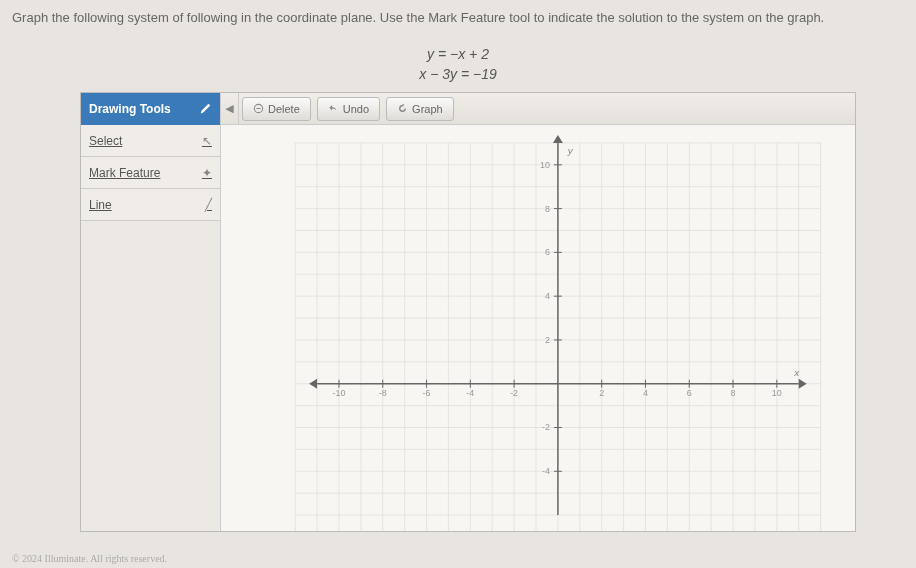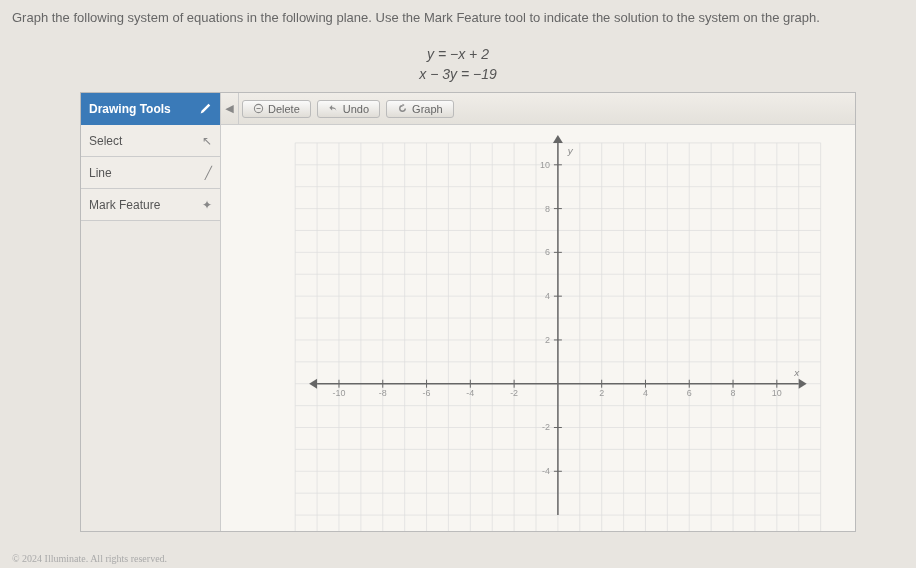--- a/index.html
+++ b/index.html
@@ -3,63 +3,63 @@
   <meta charset="utf-8">
   <style>
     * { box-sizing: border-box; margin: 0; padding: 0; }
     body { font-family: Arial, sans-serif; background: #e8e5e0; width: 916px; height: 568px; overflow: hidden; color: #555; }
     .question { padding: 10px 12px 4px; font-size: 13px; color: #666; }
     .equations { text-align: center; font-style: italic; font-size: 14px; color: #555; line-height: 1.4; margin: 16px 0 8px; }
     .workspace { margin: 0 60px 0 80px; background: #f5f3ef; border: 1px solid #bbb; display: flex; height: 440px; }
     .sidebar { width: 140px; border-right: 1px solid #ccc; background: #ece9e4; }
     .tool-header { background: #3a7ab8; color: #fff; height: 32px; display: flex; align-items: center; justify-content: space-between; padding: 0 8px; font-size: 12px; font-weight: bold; }
     .tool-header .icon { width: 14px; height: 14px; fill: #fff; }
-    .tool-item { height: 32px; border-bottom: 1px solid #ccc; display: flex; align-items: center; justify-content: space-between; padding: 0 8px; font-size: 12px; background: #f0ede8; cursor: pointer; }
+    .tool-item { height: 32px; border-bottom: 1px solid #ccc; display: flex; align-items: center; justify-content: space-between; padding: 0 8px; font-size: 12px; background: #f0ede8; cursor: pointer; text-decoration: underline; }
     .tool-icon { font-size: 12px; color: #888; }
     .canvas-area { flex: 1; position: relative; background: #f8f6f2; }
     .topbar { height: 32px; border-bottom: 1px solid #ccc; display: flex; align-items: center; background: linear-gradient(#f0ede8,#e4e1db); }
     .collapse { width: 18px; height: 32px; display: flex; align-items: center; justify-content: center; color: #888; font-size: 11px; border-right: 1px solid #ccc; }
     .hint { flex: 1; padding: 0 10px; font-size: 11px; color: #999; font-style: italic; }
-    .tb-btn { height: 18px; padding: 0 10px; margin: 0 3px; background: linear-gradient(#fafafa,#e0ddd7); border: 1px solid #bbb; border-radius: 3px; font-size: 11px; display: flex; align-items: center; gap: 4px; cursor: pointer; color: #666; }
+    .tb-btn { height: 24px; padding: 0 10px; margin: 0 3px; background: linear-gradient(#fafafa,#e0ddd7); border: 1px solid #bbb; border-radius: 3px; font-size: 11px; display: flex; align-items: center; gap: 4px; cursor: pointer; color: #666; }
     .tb-btn .icon { width: 11px; height: 11px; }
     .graph { position: absolute; top: 32px; left: 0; right: 0; bottom: 0; }
     .graph svg { width: 100%; height: 100%; }
     .axis-label { font-size: 10px; fill: #888; font-style: italic; }
     .tick-label { font-size: 9px; fill: #999; }
     .footer { position: absolute; bottom: 4px; left: 12px; font-size: 10px; color: #aaa; font-family: Liberation Serif, serif; }
   </style>
 </head>
 <body>
 
-<div class="question">Graph the following system of equations in the following plane. Use the Mark Feature tool to indicate the solution to the system on the graph.</div>
+<div class="question">Graph the following system of following in the coordinate plane. Use the Mark Feature tool to indicate the solution to the system on the graph.</div>
 
 <div class="equations">
   <div>y = −x + 2</div>
   <div>x − 3y = −19</div>
 </div>
 
 <div class="workspace">
   <div class="sidebar">
     <div class="tool-header">
       <span>Drawing Tools</span>
       <svg class="icon" viewBox="0 0 16 16">
           <path d="M12 2l2 2-8 8-3 1 1-3 8-8z"></path>
         </svg>
     </div>
     <div class="tool-item">
       <span>Select</span>
       <span class="tool-icon">↖</span>
     </div>
     <div class="tool-item">
+      <span>Mark Feature</span>
+      <span class="tool-icon">✦</span>
+    </div>
+    <div class="tool-item">
       <span>Line</span>
       <span class="tool-icon">╱</span>
-    </div>
-    <div class="tool-item">
-      <span>Mark Feature</span>
-      <span class="tool-icon">✦</span>
     </div>
   </div>
 
   <div class="canvas-area">
     <div class="topbar">
       <div class="collapse">◀</div>
       <button class="tb-btn">
         <svg class="icon" viewBox="0 0 16 16">
             <circle cx="8" cy="8" r="6" fill="none" stroke="#888" stroke-width="1.5"></circle>
             <path d="M5 8h6" stroke="#888" stroke-width="1.5"></path>

